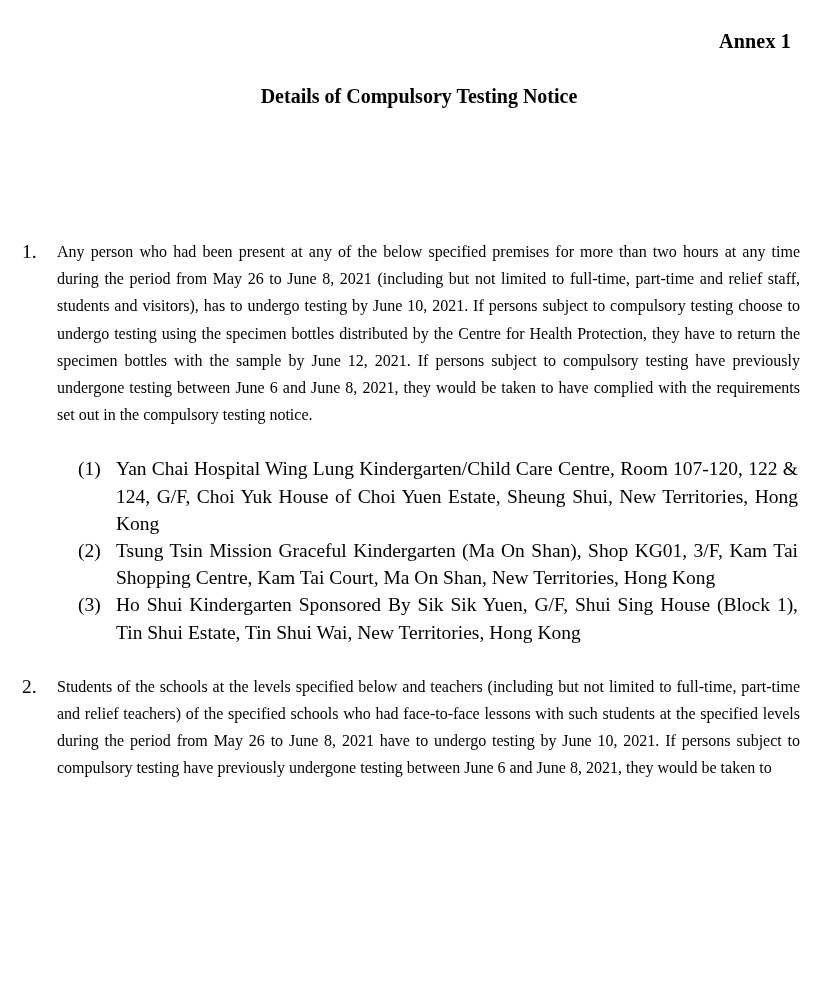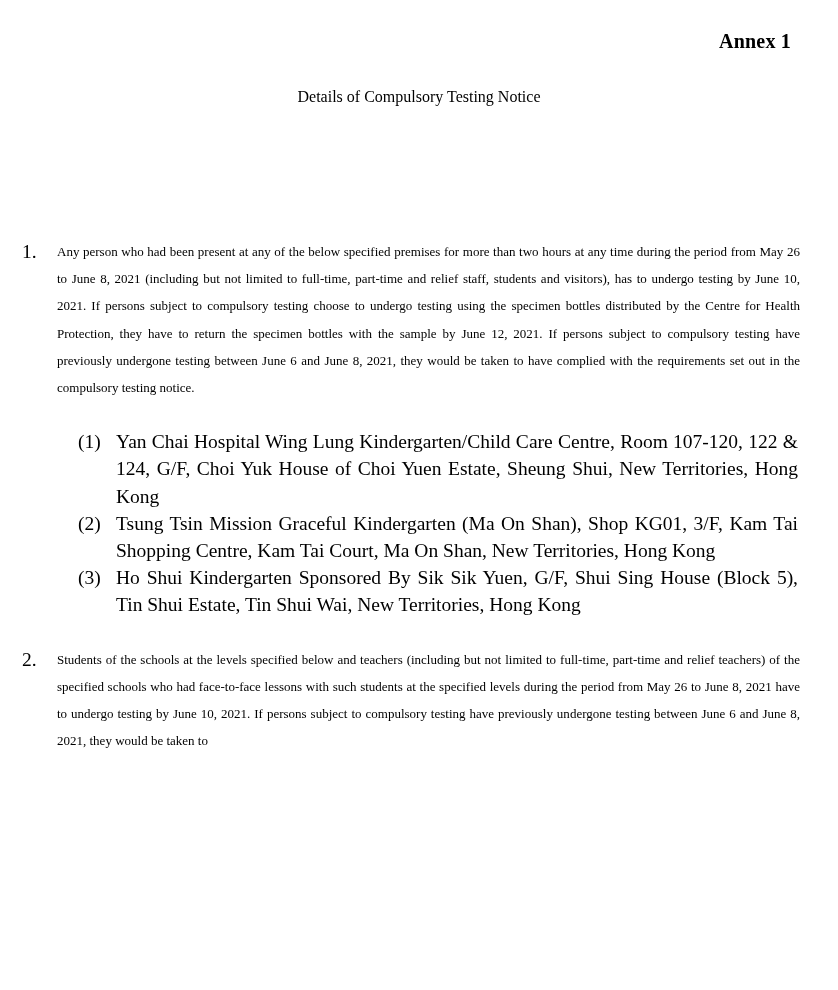--- a/index.html
+++ b/index.html
@@ -43,22 +43,22 @@
     width: 758px;
     text-align: center;
   }
   .doc-date {
     font-size: 20px;
     font-weight: bold;
     line-height: 28px;
     margin: 0 0 2px 0;
   }
   .doc-title {
-    font-size: 16px;
-    font-weight: normal;
+    font-size: 20px;
+    font-weight: bold;
     line-height: 29px;
     margin: 0 0 3px 0;
   }
   .doc-subtitle {
     font-size: 19.5px;
     font-style: italic;
     line-height: 30px;
     margin: 0;
     padding: 0 4px;
   }
@@ -86,21 +86,21 @@
   .numbered-item .marker {
     position: absolute;
     left: 0;
     top: 0;
     width: 30px;
     font-size: 19.5px;
     line-height: 27.2px;
     text-align: left;
   }
   .para-text {
-    font-size: 13px;
+    font-size: 16px;
     line-height: 27.2px;
     text-align: justify;
     text-justify: inter-word;
     margin: 0;
     hyphens: none;
   }
   .para-text.last-line-left {
     text-align-last: left;
   }
 
@@ -154,21 +154,21 @@
     </div>
 
     <ul class="premises-list">
       <li class="premises-item">
         <span class="sub-marker">(1)</span><span>Yan Chai Hospital Wing Lung Kindergarten/Child Care Centre, Room 107-120, 122 &amp; 124, G/F, Choi Yuk House of Choi Yuen Estate, Sheung Shui, New Territories, Hong Kong</span>
       </li>
       <li class="premises-item">
         <span class="sub-marker">(2)</span><span>Tsung Tsin Mission Graceful Kindergarten (Ma On Shan), Shop KG01, 3/F, Kam Tai Shopping Centre, Kam Tai Court, Ma On Shan, New Territories, Hong Kong</span>
       </li>
       <li class="premises-item">
-        <span class="sub-marker">(3)</span><span>Ho Shui Kindergarten Sponsored By Sik Sik Yuen, G/F, Shui Sing House (Block 5), Tin Shui Estate, Tin Shui Wai, New Territories, Hong Kong</span>
+        <span class="sub-marker">(3)</span><span>Ho Shui Kindergarten Sponsored By Sik Sik Yuen, G/F, Shui Sing House (Block 1), Tin Shui Estate, Tin Shui Wai, New Territories, Hong Kong</span>
       </li>
     </ul>
 
     <div class="gap-before-para2"></div>
 
     <div class="numbered-item">
       <span class="marker">2.</span>
       <p class="para-text">Students of the schools at the levels specified below and teachers (including but not limited to full-time, part-time and relief teachers) of the specified schools who had face-to-face lessons with such students at the specified levels during the period from May 26 to June 8, 2021 have to undergo testing by June 10, 2021. If persons subject to compulsory testing have previously undergone testing between June 6 and June 8, 2021, they would be taken to</p>
     </div>
 

